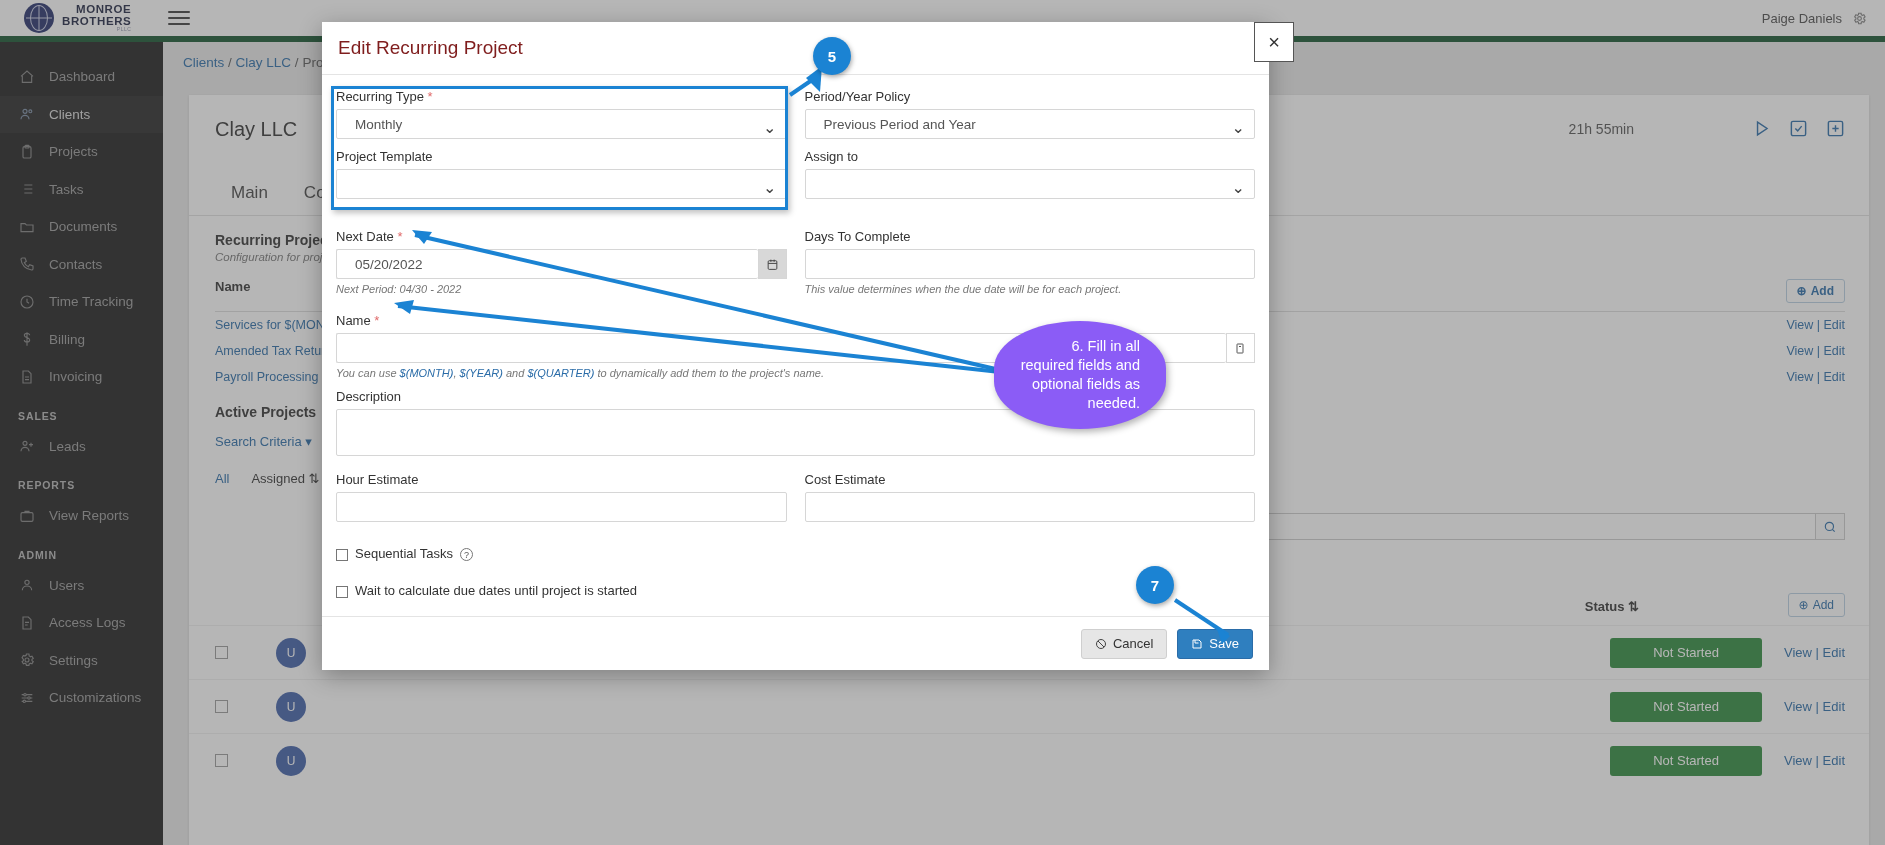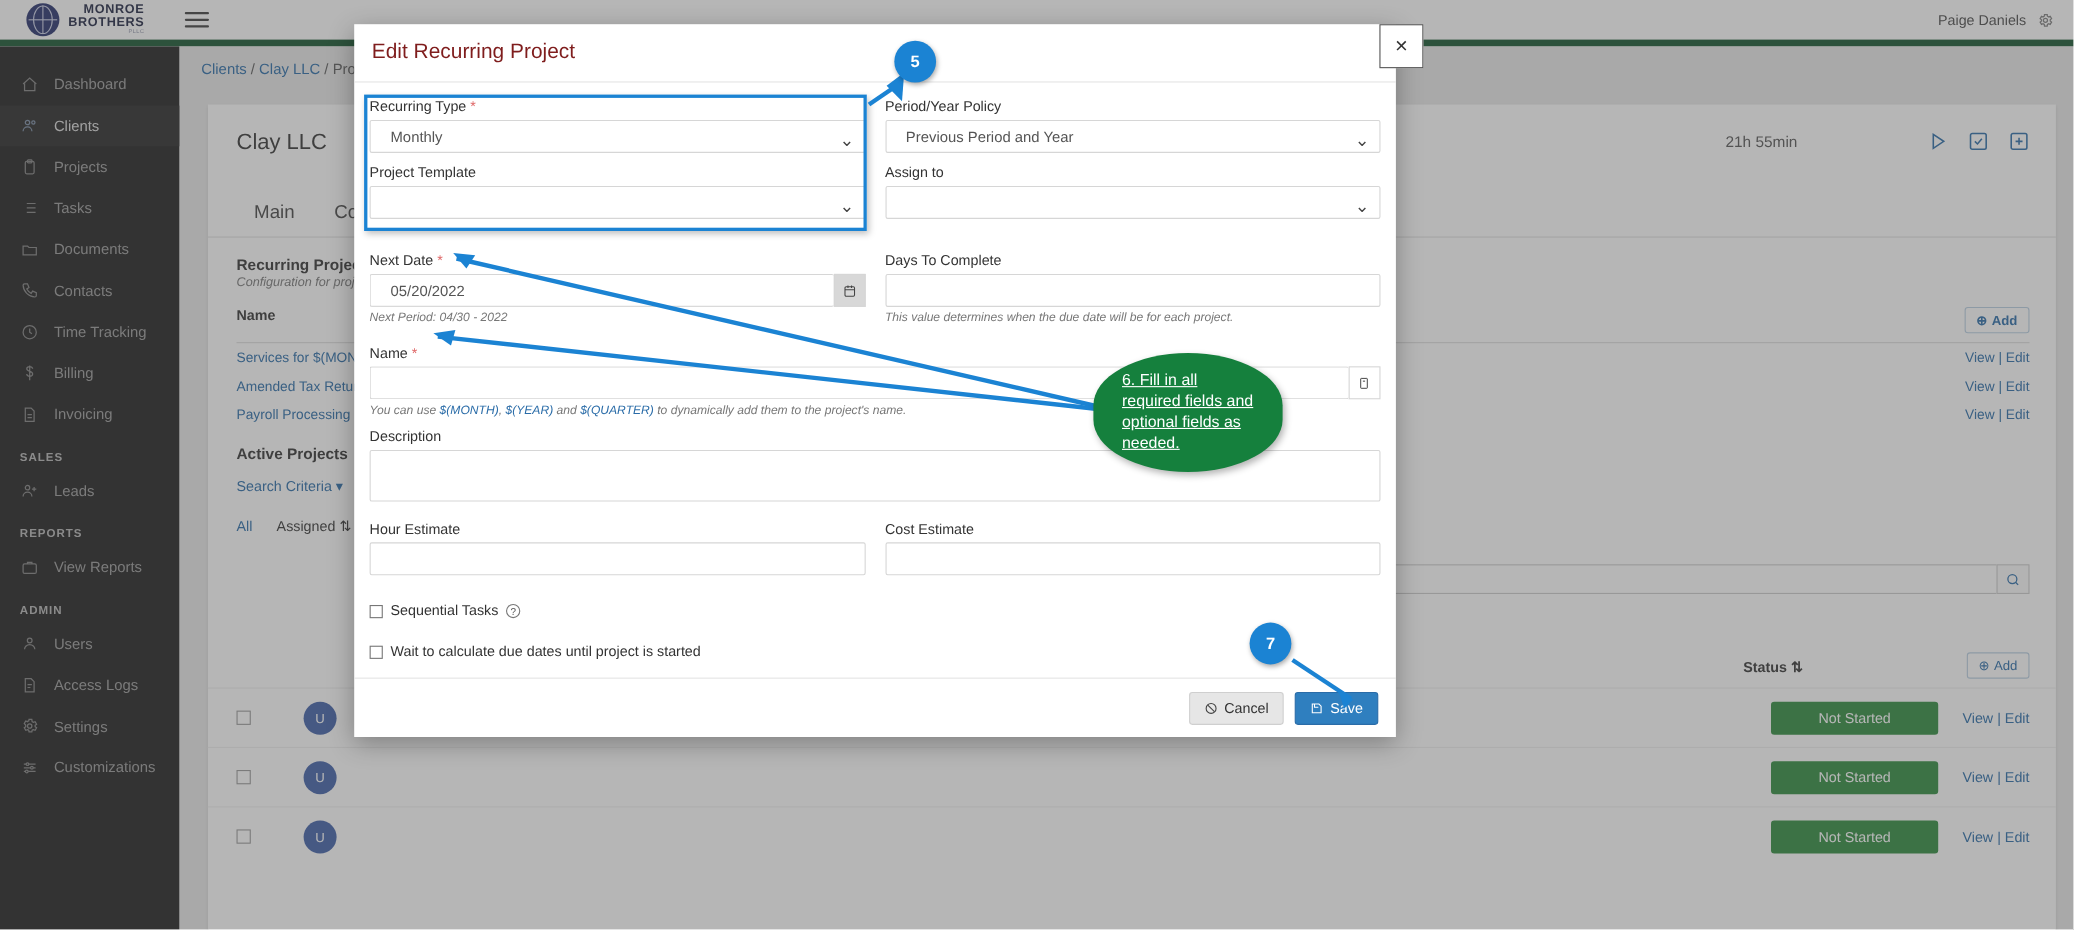--- a/index.html
+++ b/index.html
@@ -151,24 +151,24 @@
 
   
   .anno { position: absolute; inset: 0; z-index: 20; pointer-events: none; }
   .pin {
     position: absolute; width: 38px; height: 38px; border-radius: 50%;
     background: #1b83d3; color: #fff; font-size: 15px; font-weight: bold;
     display: flex; align-items: center; justify-content: center;
     box-shadow: 1px 2px 5px rgba(0,0,0,.35);
   }
   .bubble {
-    position: absolute; background: #15803d; color: #fff; border-radius: 50%/44%;
-    font-size: 14.5px; line-height: 1.3; text-align: left;
+    position: absolute; background: #8b5cf6; color: #fff; border-radius: 50%/44%;
+    font-size: 14.5px; line-height: 1.3; text-align: right;
     display: flex; align-items: center; justify-content: center;
-    padding: 20px 26px; box-shadow: 2px 3px 7px rgba(0,0,0,.3); text-decoration: underline;
+    padding: 20px 26px; box-shadow: 2px 3px 7px rgba(0,0,0,.3);
   }
 </style>
 </head>
 <body>
 
 <div id="root">
 
   <div class="topbar">
     <div class="brand">
       <div class="globe">

